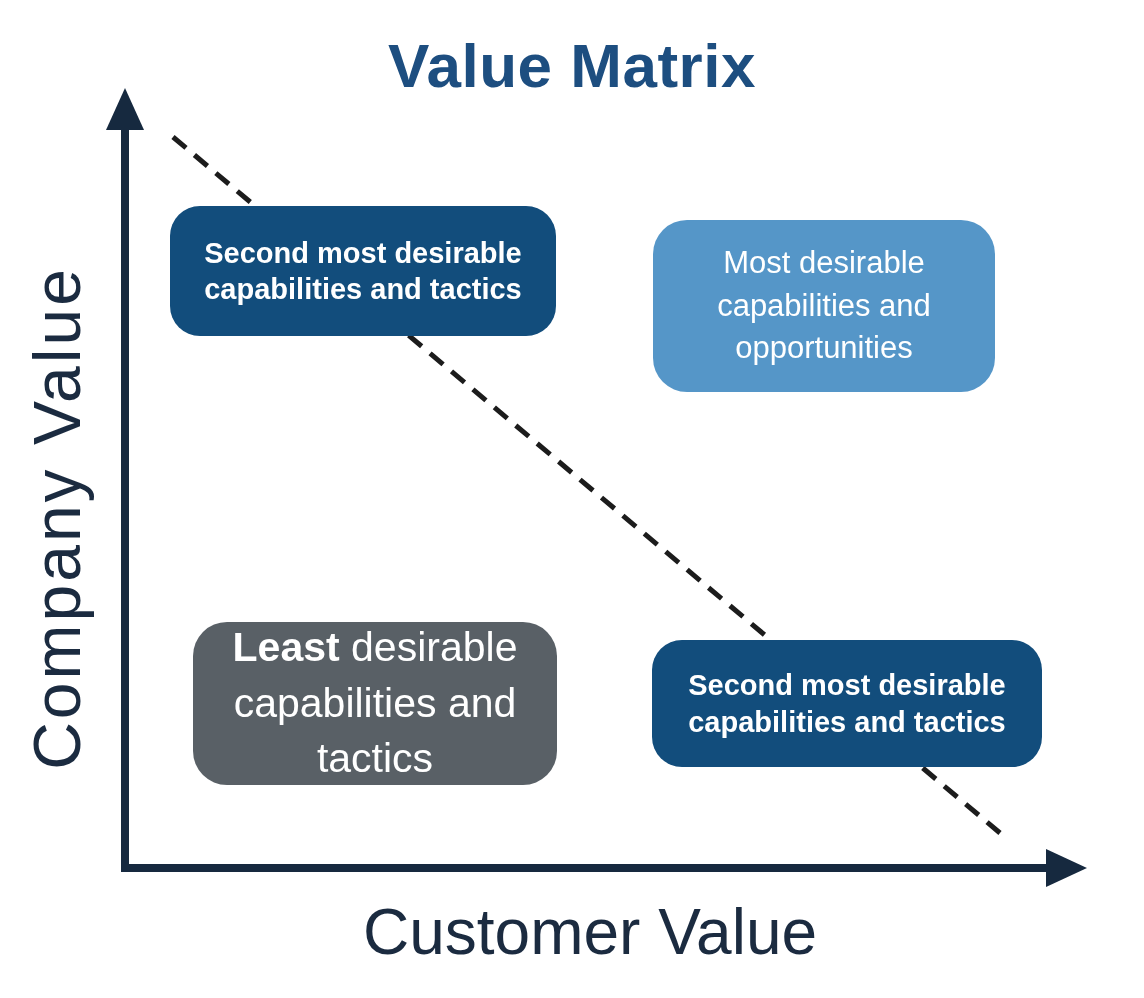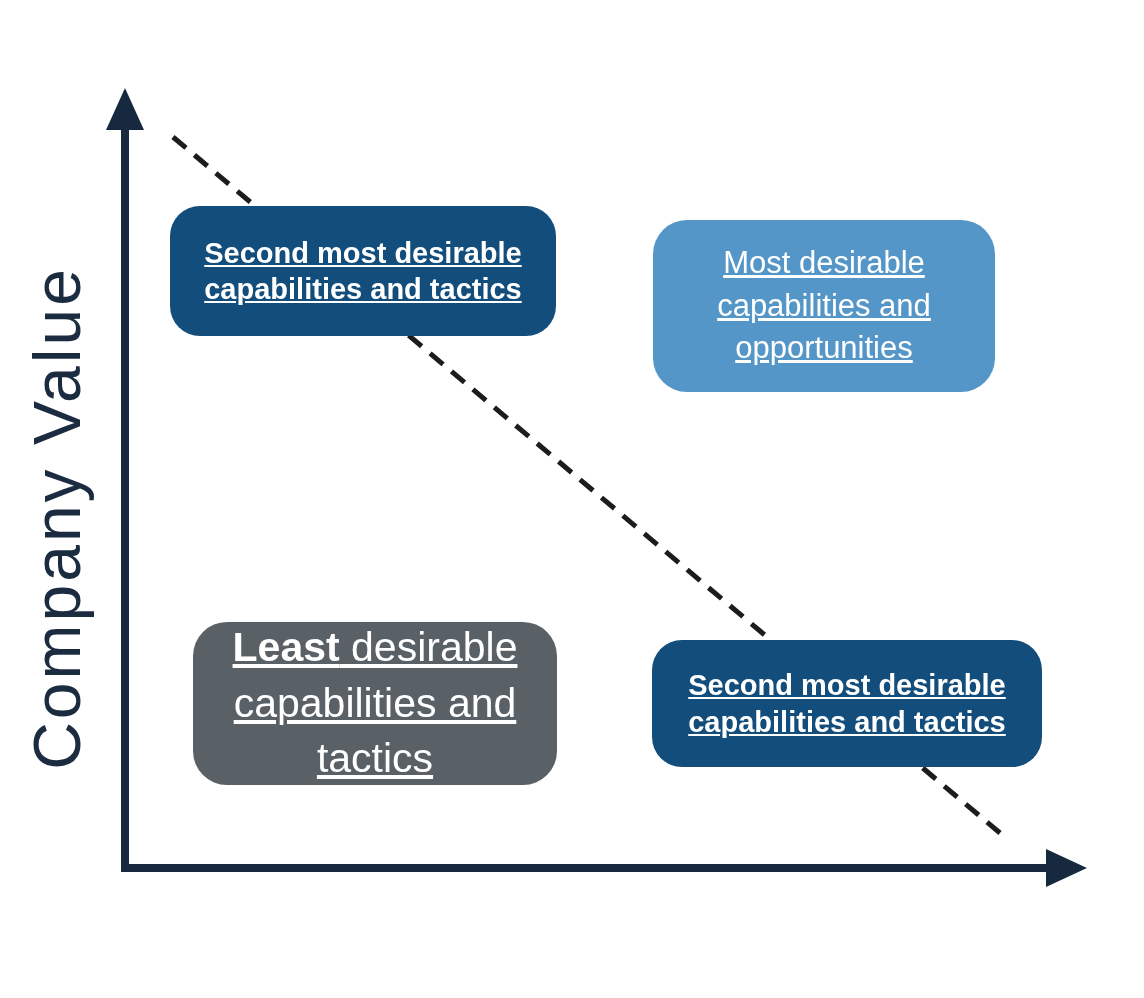--- a/index.html
+++ b/index.html
@@ -30,21 +30,20 @@
   }
   .box {
     position: absolute;
     display: flex;
     align-items: center;
     justify-content: center;
     text-align: center;
     color: #ffffff;
     white-space: pre-line;
     border-radius: 30px;
-    text-decoration: underline;
   }
   .box-tl { left: 170px; top: 206px; width: 386px; height: 130px; font-size: 29px; font-weight: 700; line-height: 1.25; }
   .box-tr { left: 653px; top: 220px; width: 342px; height: 172px; font-size: 31px; font-weight: 500; line-height: 1.38; border-radius: 34px; }
   .box-bl { left: 193px; top: 622px; width: 364px; height: 163px; font-size: 41px; font-weight: 400; line-height: 1.35; border-radius: 34px; }
   .box-br { left: 652px; top: 640px; width: 390px; height: 127px; font-size: 29px; font-weight: 700; line-height: 1.25; }
   .box-bl b { font-weight: 700; }
   .axis-label { position: absolute; white-space: pre; }
   .y-label {
     left: 57px; top: 518px;
     transform: translate(-50%, -50%) rotate(-90deg);
@@ -55,20 +54,21 @@
     left: 590px; top: 932px;
     transform: translate(-50%, -50%);
     font-size: 64px;
   }
 </style>
 </head>
 <body>
 
 <div class="canvas">
 
+  <h1 class="title" style="color: rgb(29, 78, 128);">Value Matrix</h1>
 
   <svg class="axes-svg" viewBox="0 0 1144 998">
 
     <line x1="173" y1="137" x2="1000" y2="833" stroke-width="5" stroke-dasharray="17 11" stroke="#1c1c1c"></line>
 
     <line x1="125" y1="870" x2="125" y2="118" stroke-width="8" stroke="#16293f"></line>
     <polygon points="125,88 106,130 144,130" fill="#16293f"></polygon>
 
     <line x1="121" y1="868" x2="1052" y2="868" stroke-width="8" stroke="#16293f"></line>
     <polygon points="1087,868 1046,849 1046,887" fill="#16293f"></polygon>
@@ -91,14 +91,15 @@
 tactics</span></span>
   </div>
 
   <div class="box box-br" style="background: rgb(18, 77, 124);">
     <span>Second most desirable
 capabilities and tactics</span>
   </div>
 
   <div class="axis-label y-label" style="color: rgb(27, 43, 64);">Company Value</div>
 
+  <div class="axis-label x-label" style="color: rgb(27, 43, 64);">Customer Value</div>
 
 </div>
 
 </body></html>

